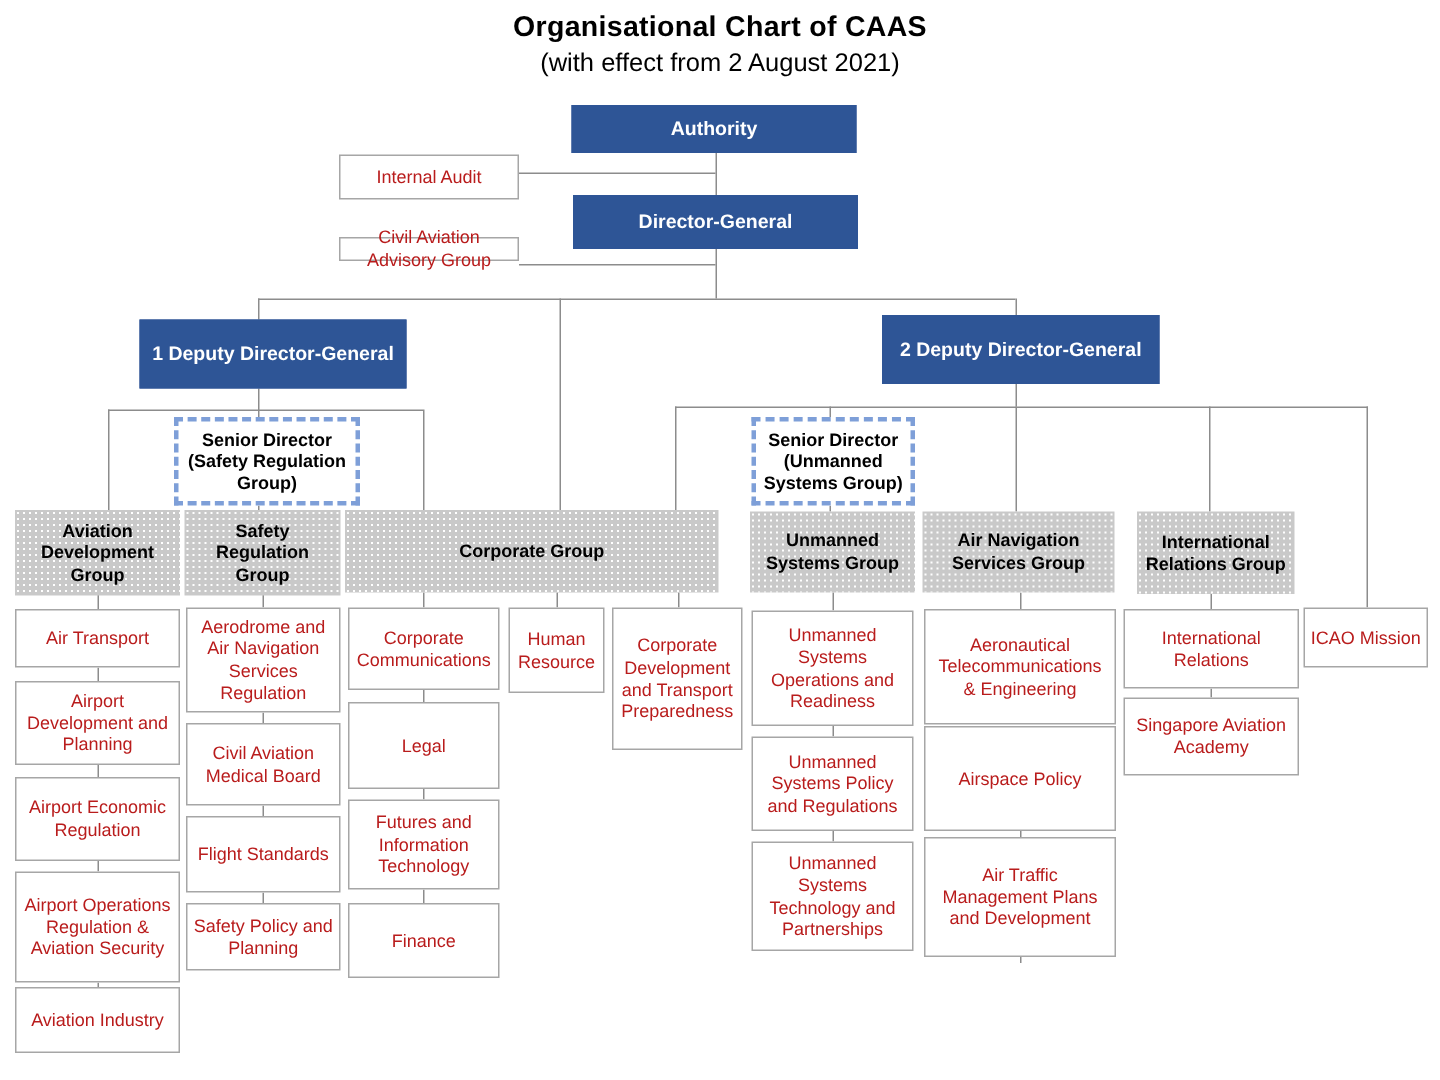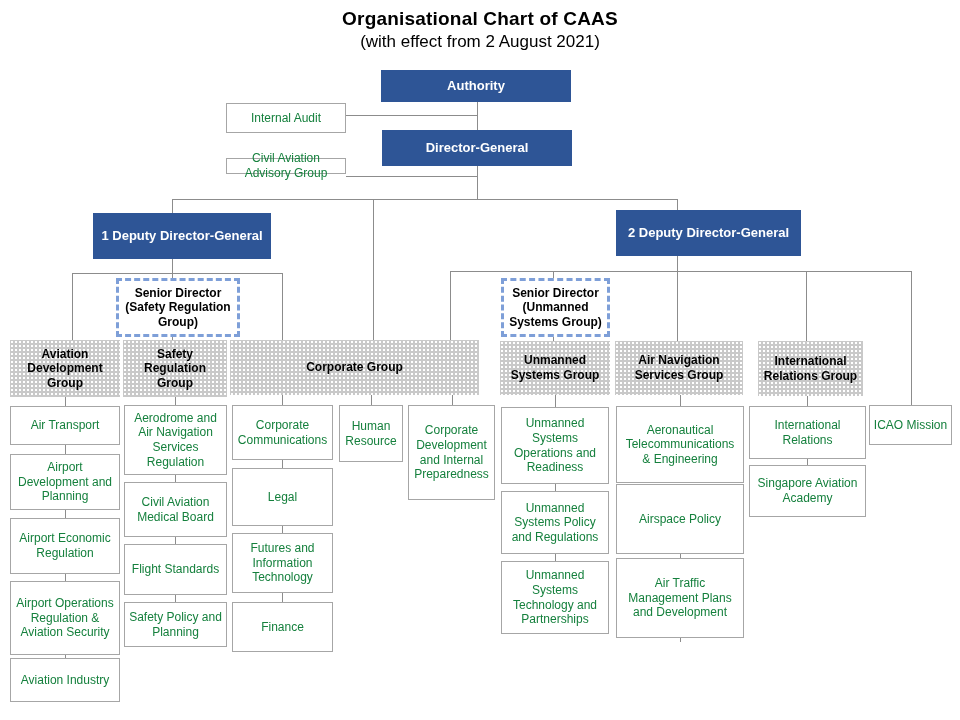--- a/index.html
+++ b/index.html
@@ -16,21 +16,21 @@
     font-size:17px;font-weight:normal;
   }
   .node{
     position:absolute;box-sizing:border-box;display:flex;align-items:center;justify-content:center;
     text-align:center;font-size:12px;line-height:1.22;padding:2px 3px;
   }
   .blue{
     background:#2E5596;color:#ffffff;font-weight:bold;font-size:13px;border:1px solid #2E5596;
   }
   .wbox{
-    background:#ffffff;border:1px solid #a6a6a6;color:#15803d;
+    background:#ffffff;border:1px solid #a6a6a6;color:#b91c1c;
   }
   .gray{
     background-color:#c9c9c9;
     background-image:radial-gradient(#ffffff 0.8px, rgba(0,0,0,0) 0.9px);
     background-size:4px 4px;
     font-weight:bold;
   }
   .dashed{
     background:#ffffff;border:3px dashed #7E9FD8;font-weight:bold;
   }
@@ -93,21 +93,21 @@
   <div class="line" style="left:680px;top:638px;width:1px;height:4px"></div>
 
   <div class="line" style="left:807px;top:396px;width:1px;height:10px"></div>
   <div class="line" style="left:807px;top:459px;width:1px;height:6px"></div>
 
   <div class="node blue" style="left:381px;top:70px;width:190px;height:32px">Authority</div>
   <div class="node wbox" style="left:226px;top:103px;width:120px;height:30px">Internal Audit</div>
   <div class="node blue" style="left:382px;top:130px;width:190px;height:36px">Director-General</div>
   <div class="node wbox" style="left:226px;top:158px;width:120px;height:16px">Civil Aviation Advisory Group</div>
   <div class="node blue" style="left:93px;top:213px;width:178px;height:46px">1 Deputy Director-General</div>
-  <div class="node blue" style="left:616px;top:210px;width:185px;height:46px">2 Deputy Director-General</div>
+  <div class="node blue" style="left:588px;top:210px;width:185px;height:46px">2 Deputy Director-General</div>
   <div class="node dashed" style="left:116px;top:278px;width:124px;height:59px">Senior Director (Safety Regulation Group)</div>
   <div class="node dashed" style="left:501px;top:278px;width:109px;height:59px">Senior Director (Unmanned Systems Group)</div>
 
   <div class="node gray" style="left:10px;top:340px;width:110px;height:57px">Aviation Development Group</div>
   <div class="node gray" style="left:123px;top:340px;width:104px;height:57px">Safety Regulation Group</div>
   <div class="node gray" style="left:230px;top:340px;width:249px;height:55px">Corporate Group</div>
   <div class="node gray" style="left:500px;top:341px;width:110px;height:54px">Unmanned Systems Group</div>
   <div class="node gray" style="left:615px;top:341px;width:128px;height:54px">Air Navigation Services Group</div>
   <div class="node gray" style="left:758px;top:341px;width:105px;height:55px">International Relations Group</div>
 
@@ -117,21 +117,21 @@
   <div class="node wbox" style="left:10px;top:581px;width:110px;height:74px">Airport Operations Regulation &amp; Aviation Security</div>
   <div class="node wbox" style="left:10px;top:658px;width:110px;height:44px">Aviation Industry</div>
 
   <div class="node wbox" style="left:124px;top:405px;width:103px;height:70px">Aerodrome and Air Navigation Services Regulation</div>
   <div class="node wbox" style="left:124px;top:482px;width:103px;height:55px">Civil Aviation Medical Board</div>
   <div class="node wbox" style="left:124px;top:544px;width:103px;height:51px">Flight Standards</div>
   <div class="node wbox" style="left:232px;top:405px;width:101px;height:55px">Corporate Communications</div>
 
   <div class="node wbox" style="left:124px;top:602px;width:103px;height:45px">Safety Policy and Planning</div>
   <div class="node wbox" style="left:339px;top:405px;width:64px;height:57px">Human Resource</div>
-  <div class="node wbox" style="left:408px;top:405px;width:87px;height:95px">Corporate Development and Internal Preparedness</div>
+  <div class="node wbox" style="left:408px;top:405px;width:87px;height:95px">Corporate Development and Transport Preparedness</div>
   <div class="node wbox" style="left:232px;top:468px;width:101px;height:58px">Legal</div>
   <div class="node wbox" style="left:232px;top:533px;width:101px;height:60px">Futures and Information Technology</div>
   <div class="node wbox" style="left:232px;top:602px;width:101px;height:50px">Finance</div>
 
   <div class="node wbox" style="left:501px;top:407px;width:108px;height:77px">Unmanned Systems Operations and Readiness</div>
   <div class="node wbox" style="left:501px;top:491px;width:108px;height:63px">Unmanned Systems Policy and Regulations</div>
   <div class="node wbox" style="left:501px;top:561px;width:108px;height:73px">Unmanned Systems Technology and Partnerships</div>
 
   <div class="node wbox" style="left:616px;top:406px;width:128px;height:77px">Aeronautical Telecommunications &amp; Engineering</div>
   <div class="node wbox" style="left:616px;top:484px;width:128px;height:70px">Airspace Policy</div>

